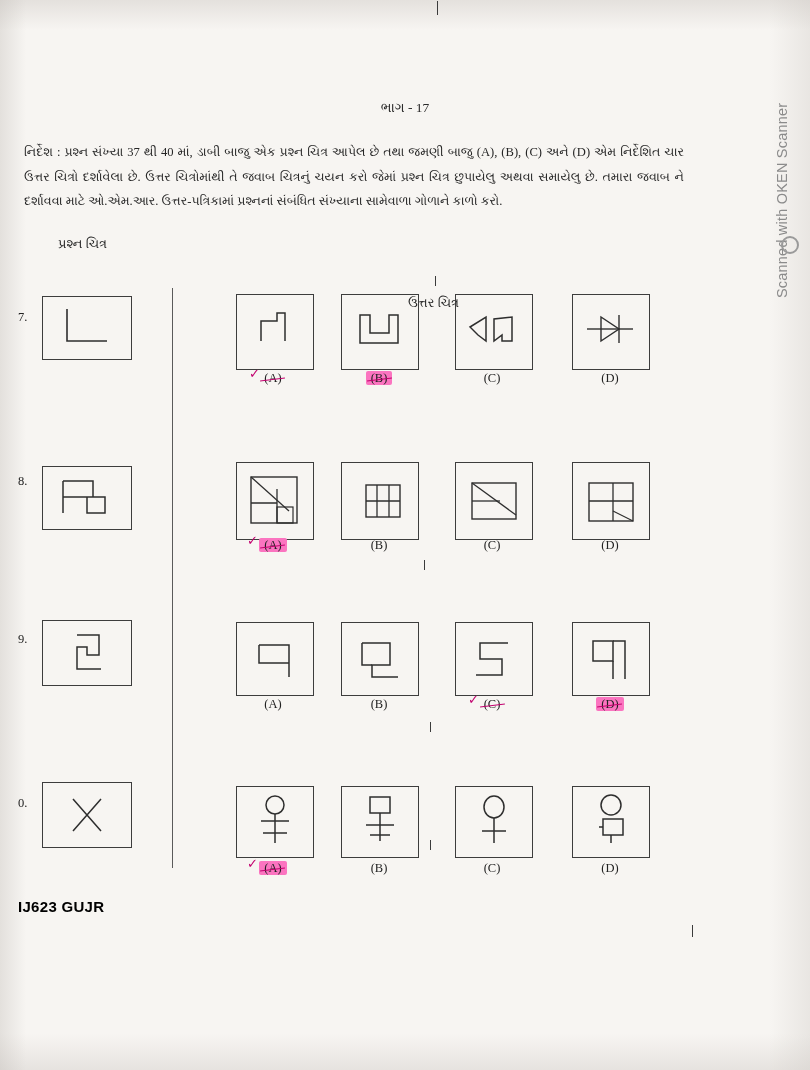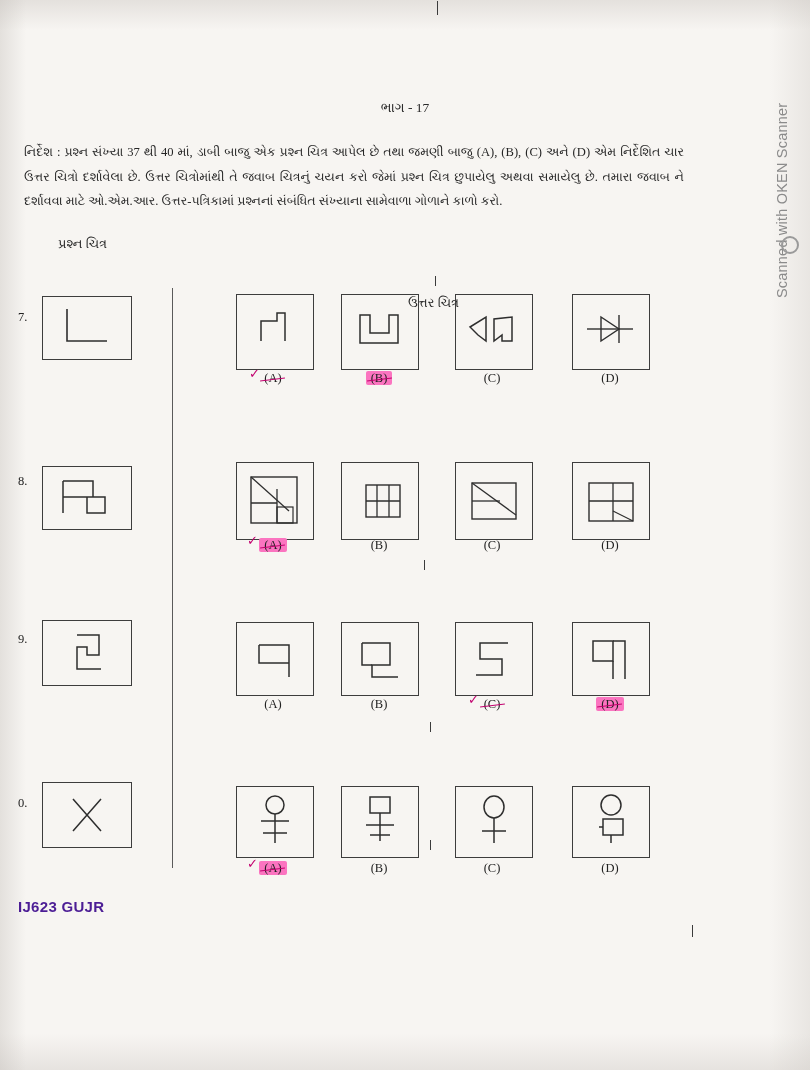--- a/index.html
+++ b/index.html
@@ -158,21 +158,21 @@
     font-size: 13px;
     color: #c2006e;
   }
   .footer-code {
     position: absolute;
     left: 18px;
     top: 898px;
     font-family: "Liberation Sans", sans-serif;
     font-size: 15px;
     font-weight: bold;
-    color: #4c1d95;
+    color: #000000;
     letter-spacing: 0.3px;
   }
   .tickmark {
     position: absolute;
     width: 1px;
     height: 10px;
     background: #3b3b3b;
   }
   svg { display: block; }
 </style>

